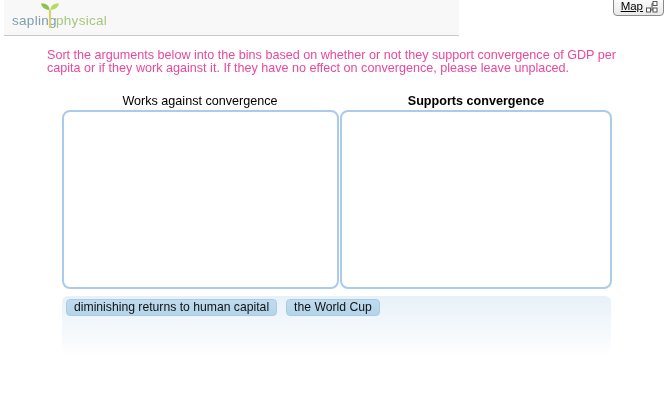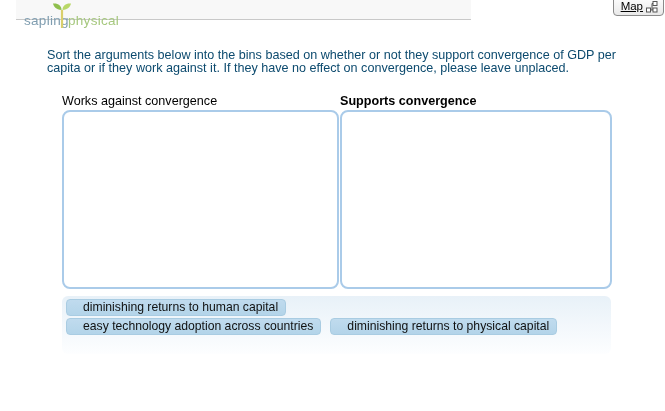--- a/index.html
+++ b/index.html
@@ -7,22 +7,22 @@
   body {
     font-family: "Liberation Sans", sans-serif;
     position: relative;
     overflow: hidden;
     color: #000;
   }
 
   
   .header-bar {
     position: absolute;
-    left: 16px; top: 0;
-    width: 455px; height: 20px;
+    left: 4px; top: 0;
+    width: 455px; height: 36px;
     background: var(--header-bg, #f8f8f8);
     border-bottom: 1px solid #c9c9c9;
   }
   .logo {
     position: absolute;
     left: 8px; top: 0;
     height: 30px;
     white-space: nowrap;
   }
   .logo-word1 {
@@ -53,28 +53,29 @@
   }
   .map-button span { padding-bottom: 1px; text-decoration: underline; }
 
   
   .instructions {
     position: absolute;
     left: 47px; top: 49px;
     width: 580px;
     font-size: 12.6px;
     line-height: 13.3px;
-    color: #0c4a6e;
+    color: #ec4899;
   }
 
   
   .bin-label {
     position: absolute;
     top: 94px;
     font-size: 12.6px;
+    text-align: center;
     color: #000;
   }
   .bin-label.left  { left: 62px;  width: 276px; }
   .bin-label.right { left: 340px; width: 272px; font-weight: bold; }
 
   
   .bin {
     position: absolute;
     top: 110px;
     height: 179px;
@@ -96,21 +97,21 @@
   }
   .chip-row {
     display: flex;
     gap: 9px;
     margin-bottom: 2px;
   }
   .chip {
     background: linear-gradient(#c0dbee, var(--chip-bg, #b3d4e9));
     border: 1px solid #a9cce2;
     border-radius: 4px;
-    padding: 0px 7px 1px 16px;
+    padding: 0px 7px 1px 7px;
     font-size: 12.2px;
     line-height: 15px;
     height: 17px;
     color: #111;
     white-space: nowrap;
     cursor: grab;
   }
 </style>
 </head>
 <body>
@@ -141,20 +142,17 @@
 
 <div class="bin-label left">Works against convergence</div>
 <div class="bin-label right">Supports convergence</div>
 
 <div class="bin left"></div>
 <div class="bin right"></div>
 
 <div class="tray">
   <div class="chip-row">
     <div class="chip">diminishing returns to human capital</div>
-  </div>
-  <div class="chip-row">
-    <div class="chip">easy technology adoption across countries</div>
-    <div class="chip">diminishing returns to physical capital</div>
+    <div class="chip">the World Cup</div>
   </div>
   <div class="chip-row">
   </div>
 </div>
 
 </body></html>

